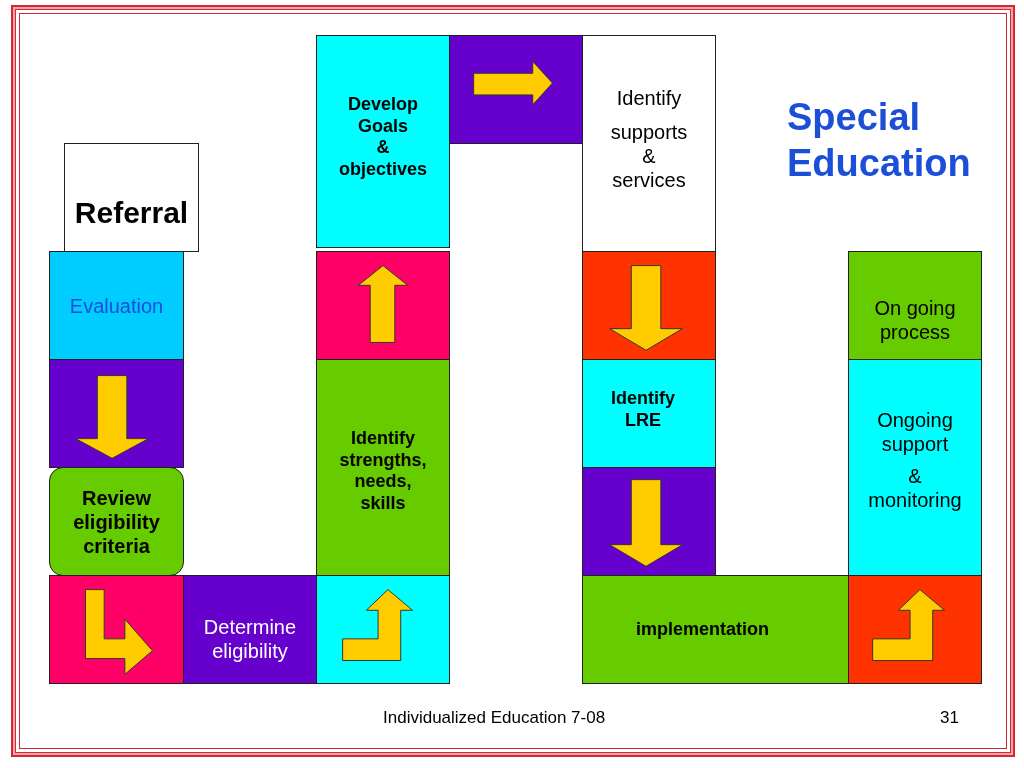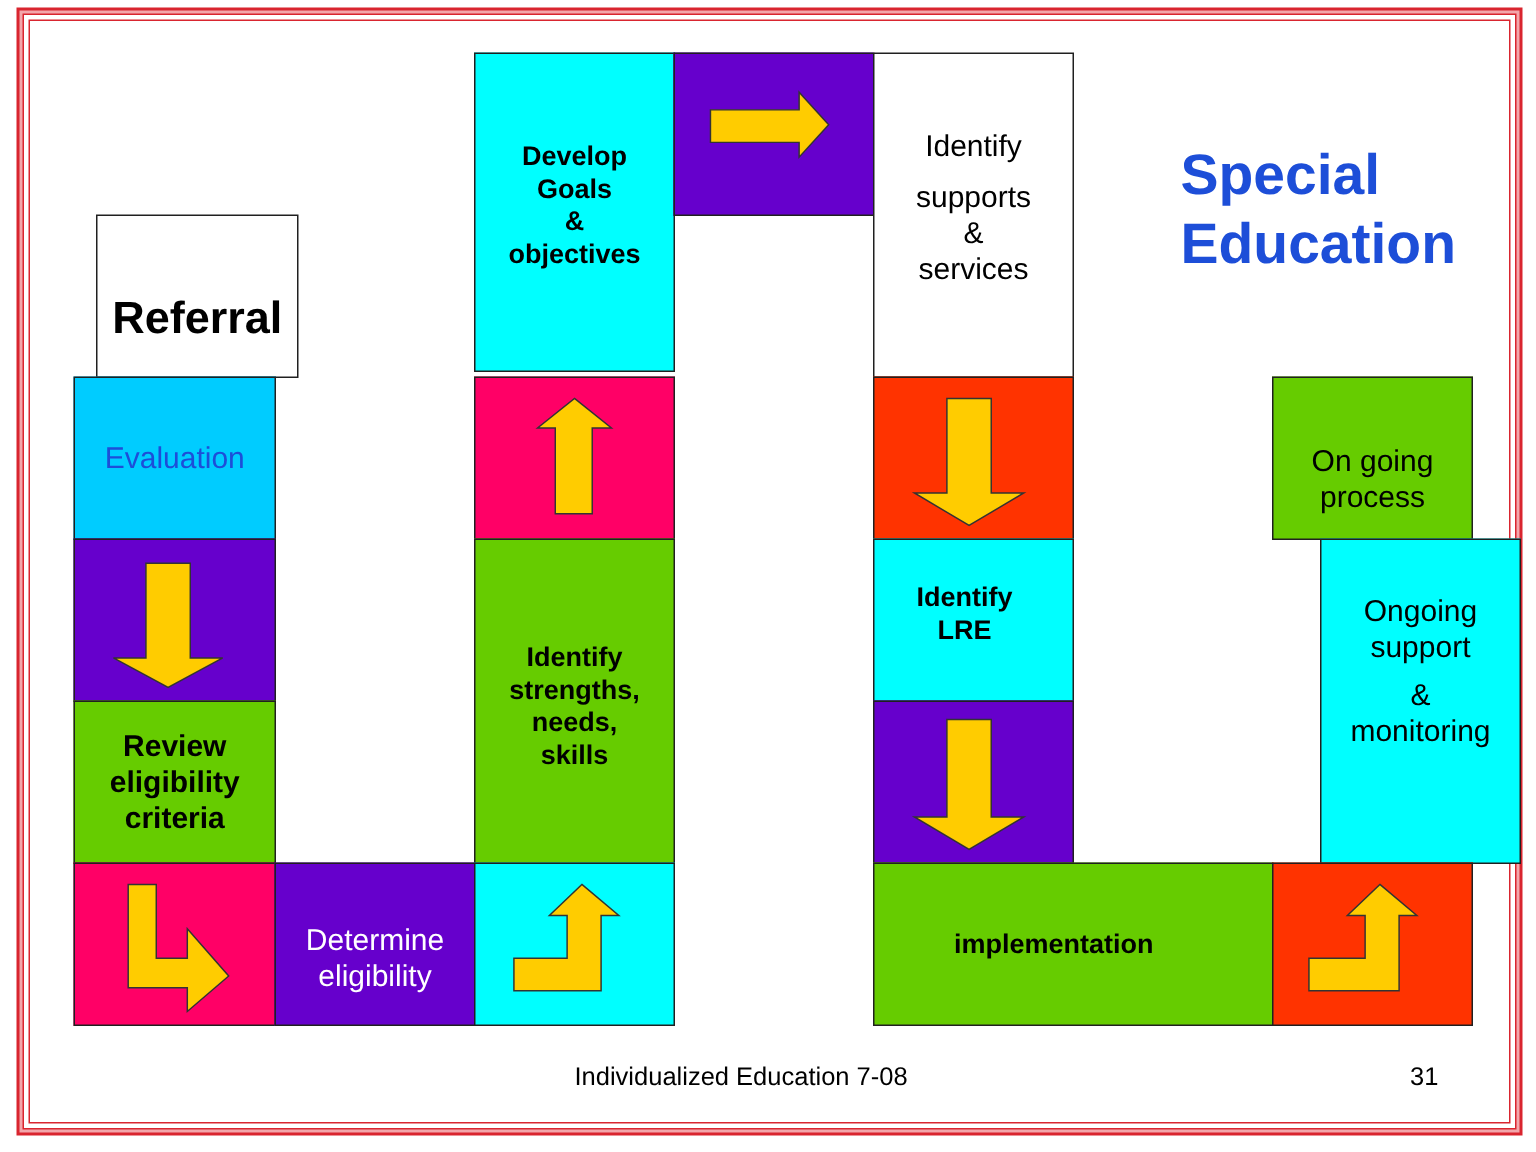--- a/index.html
+++ b/index.html
@@ -26,21 +26,21 @@
   <span class="t b" style="font-size:30px;">Referral</span>
 </div>
 <div class="cell" style="left:49px;top:251px;width:135px;height:109px;background:#00ccff;">
   <span class="t" style="font-size:20px;color:#1d4ed8;">Evaluation</span>
 </div>
 <div class="cell" style="left:49px;top:359px;width:135px;height:109px;background:#6600cc;">
   <svg width="135" height="109" viewBox="0 0 135 109">
     <polygon points="48,16 78,16 78,80 100,80 63,100 26,80 48,80" fill="#ffcc00" stroke="#333" stroke-width="1"></polygon>
   </svg>
 </div>
-<div class="cell" style="left:49px;top:467px;width:135px;height:109px;background:#66cc00;">
+<div class="cell" style="left:49px;top:467px;width:135px;height:109px;background:#66cc00;border-radius:14px;">
   <div style="font-size:20px;font-weight:bold;line-height:1.25;">
     <span class="t">Review</span>
     <span class="t">eligibility</span>
     <span class="t">criteria</span>
   </div>
 </div>
 <div class="cell" style="left:49px;top:575px;width:135px;height:109px;background:#ff0066;">
   <svg width="135" height="109" viewBox="0 0 135 109">
     <polygon points="36,14 55,14 55,64 76,64 76,44 104,76 76,100 76,84 36,84" fill="#ffcc00" stroke="#333" stroke-width="1"></polygon>
   </svg>
@@ -115,21 +115,21 @@
     <span class="t">implementation</span>
   </div>
 </div>
 
 <div class="cell" style="left:848px;top:251px;width:134px;height:109px;background:#66cc00;align-items:center;padding-top:28px;">
   <div style="font-size:20px;line-height:1.35;">
     <span class="t">On going</span>
     <span class="t">process</span>
   </div>
 </div>
-<div class="cell" style="left:848px;top:359px;width:134px;height:217px;background:#00ffff;align-items:flex-start;padding-top:36px;margin-left:32px;">
+<div class="cell" style="left:848px;top:359px;width:134px;height:217px;background:#00ffff;align-items:flex-start;padding-top:48px;">
   <div style="font-size:20px;line-height:1.5;">
     <span class="t">Ongoing</span>
     <span class="t" style="margin-bottom:8px;">support</span>
     <span class="t">&amp;</span>
     <span class="t">monitoring</span>
   </div>
 </div>
 <div class="cell" style="left:848px;top:575px;width:134px;height:109px;background:#ff3300;">
   <svg width="134" height="109" viewBox="0 0 134 109">
     <polygon points="72,14 97,35 85,35 85,86 24,86 24,64 62,64 62,35 50,35" fill="#ffcc00" stroke="#333" stroke-width="1"></polygon>

